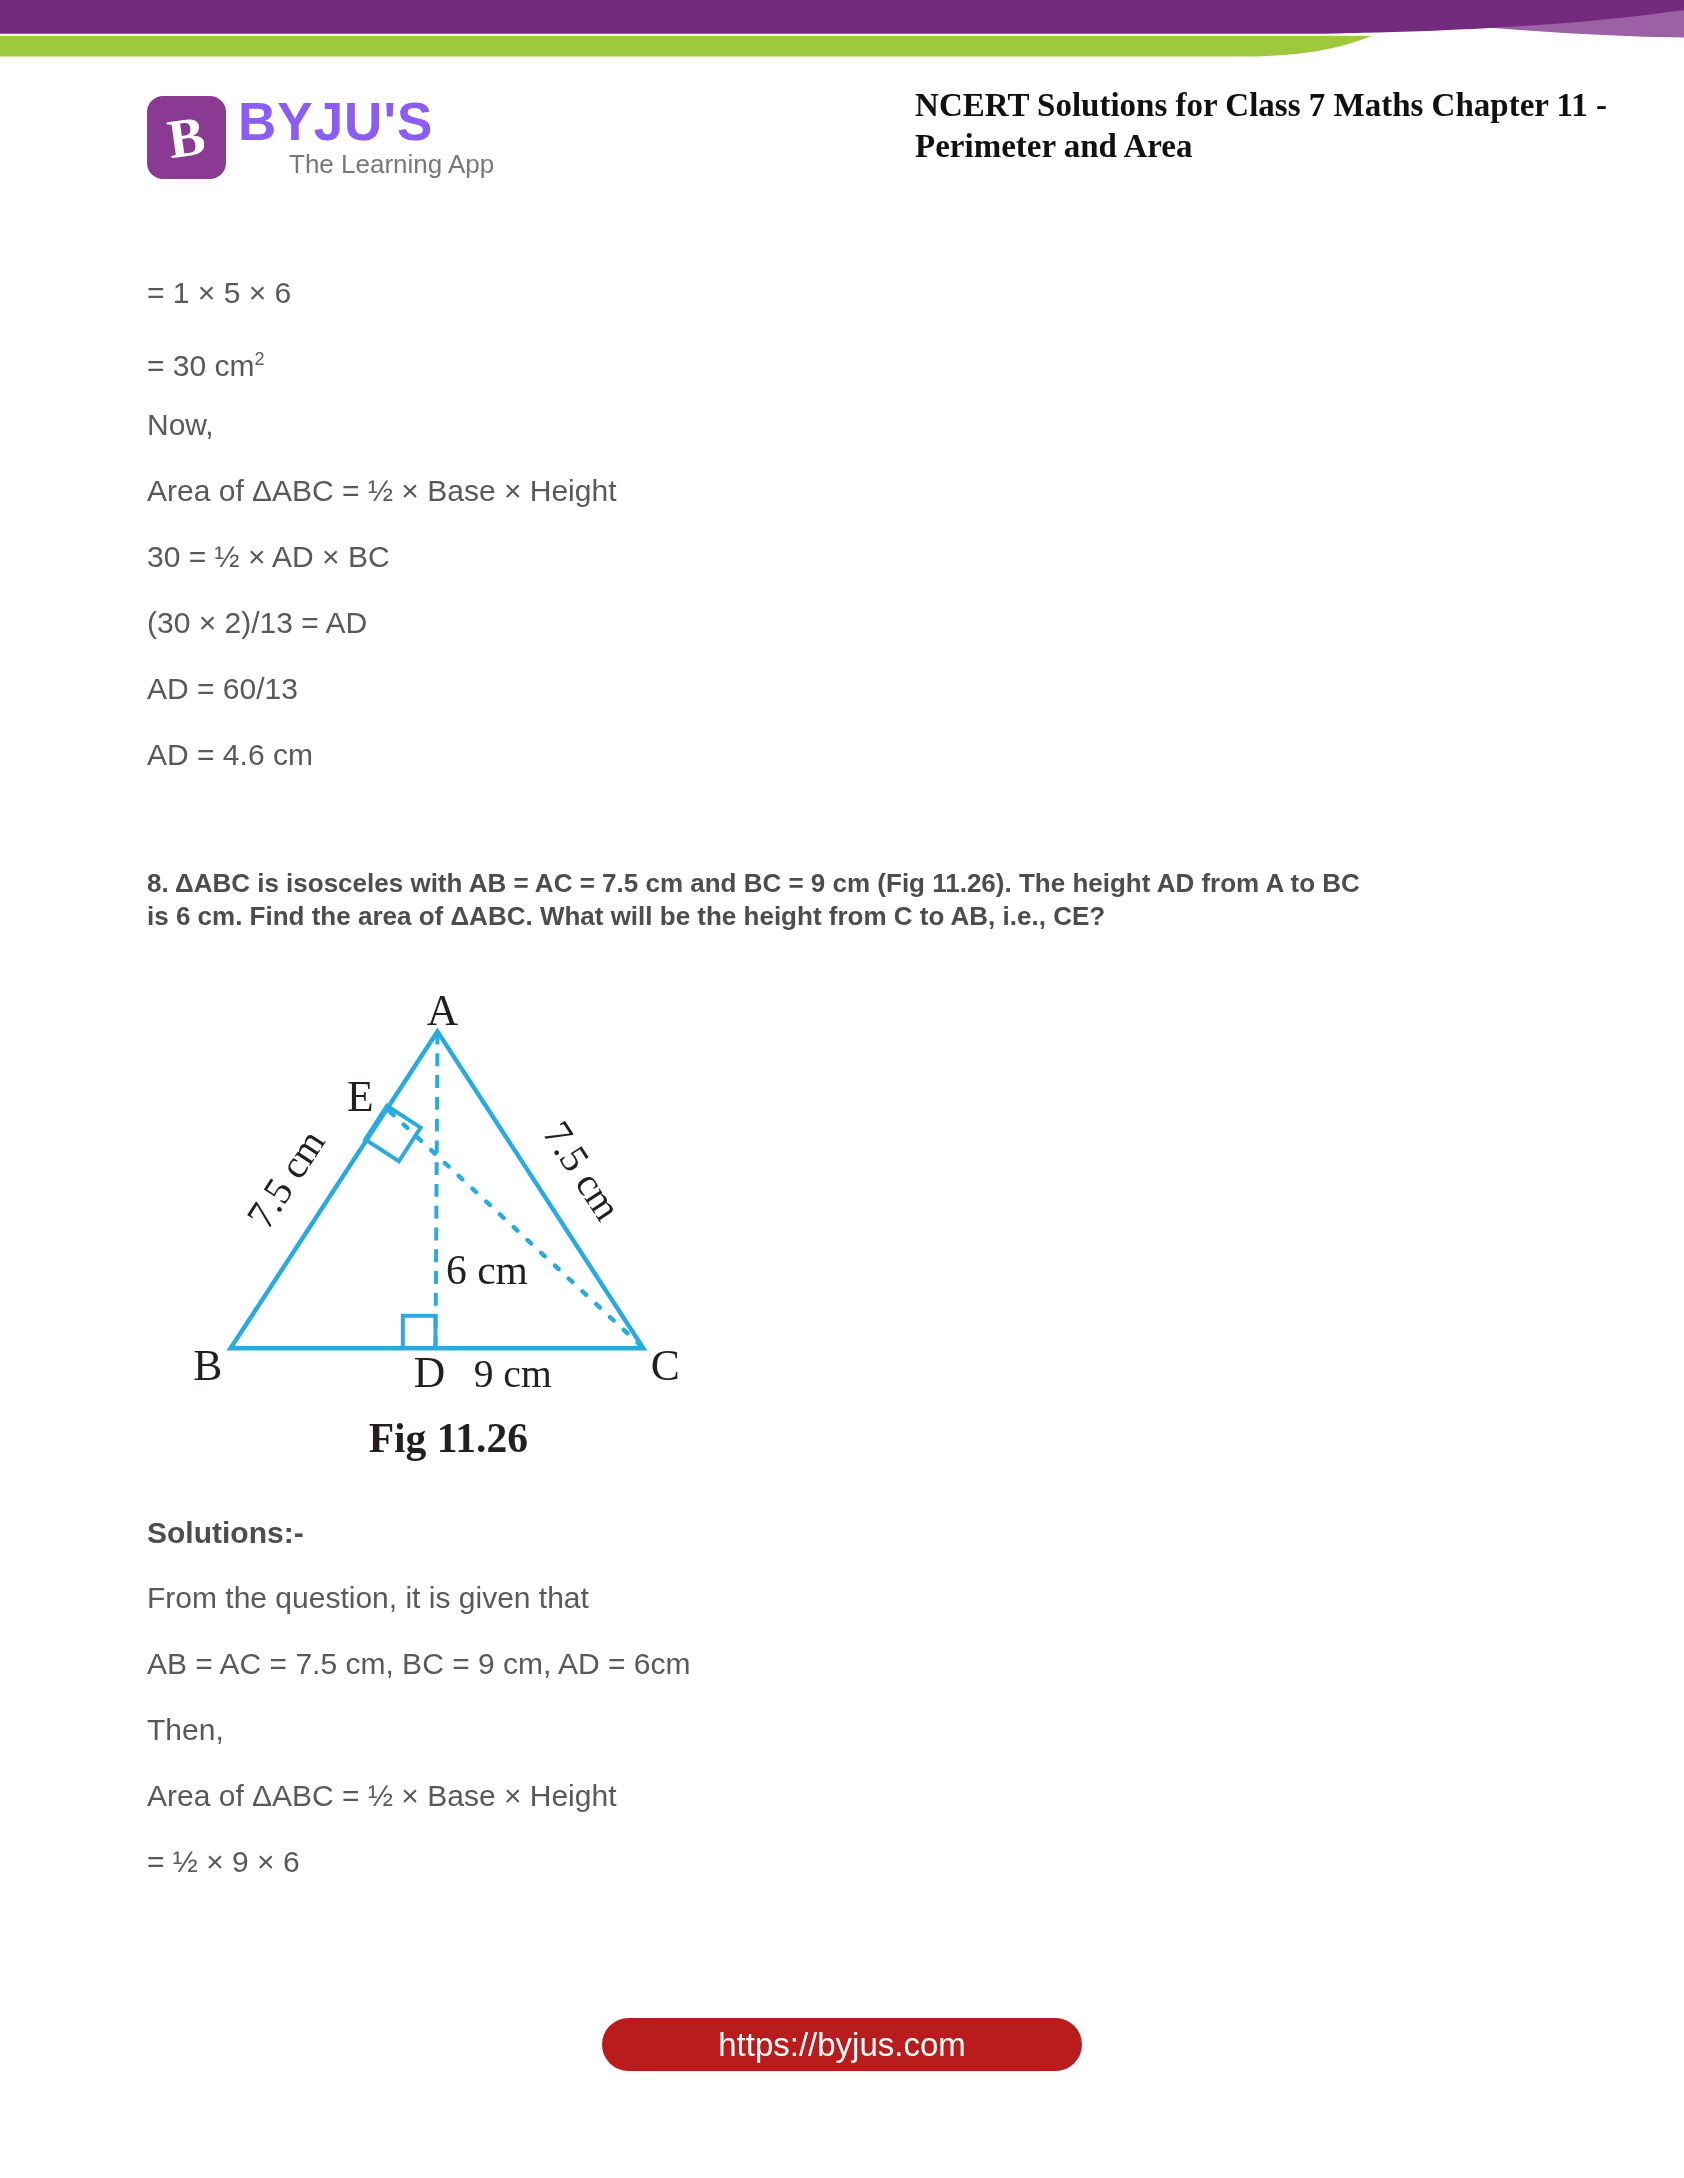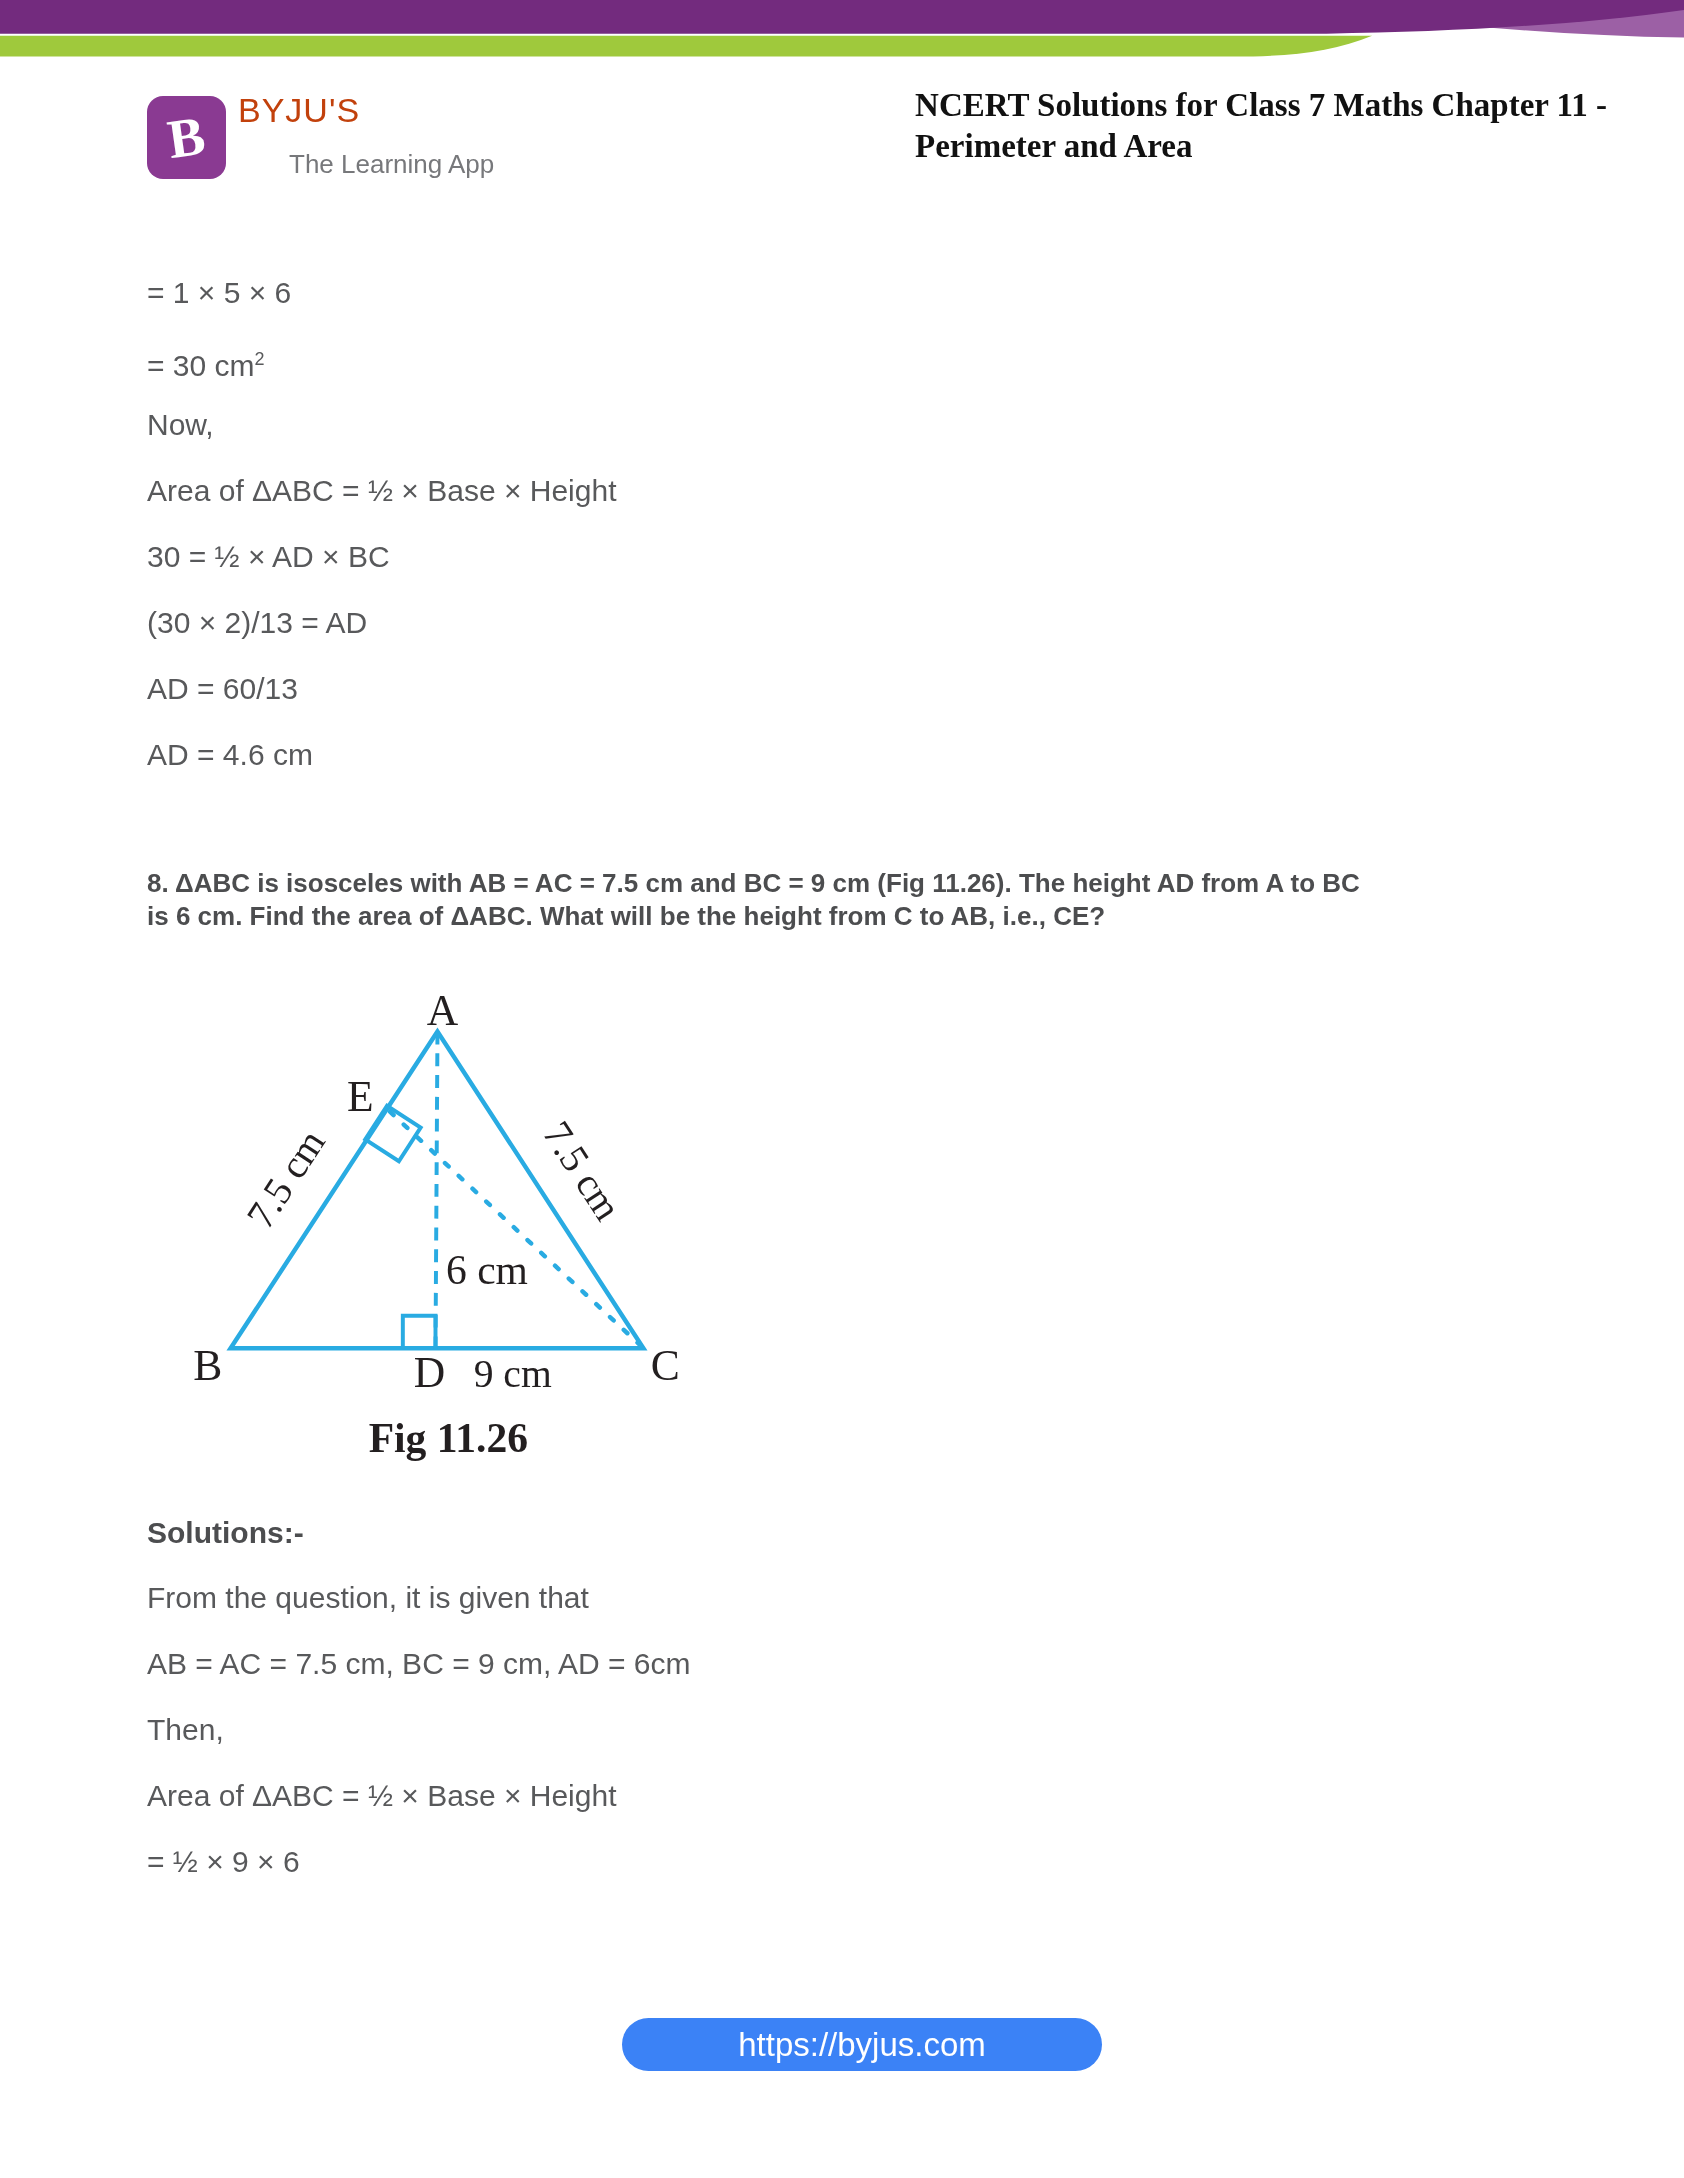--- a/index.html
+++ b/index.html
@@ -12,22 +12,22 @@
   
   .logo-box {
     position:absolute; left:147px; top:96px; width:79px; height:83px;
     background:#8a3a92; border-radius:16px; display:flex; align-items:center; justify-content:center;
   }
   .logo-b {
     color:#ffffff; font-weight:bold; font-size:55px; transform:rotate(-8deg);
     font-family:"Liberation Serif", serif;
   }
   .brand {
-    position:absolute; left:238px; top:91px; font-size:34px; font-weight:normal;
-    color:#c2410c; letter-spacing:1px;
+    position:absolute; left:238px; top:91px; font-size:53px; font-weight:bold;
+    color:#8b5cf6; letter-spacing:1px;
   }
   .tagline { position:absolute; left:241px; top:149px; font-size:26px; color:#77787b;margin-left:48px; }
   
   .doc-title {
     position:absolute; top:85px; right:77px; text-align:left;
     font-family:"Liberation Serif", serif; font-weight:bold; font-size:33px;
     line-height:41px; color:#111111;
   }
   
   .work { position:absolute; left:147px; top:277px; font-size:30px; color:#58595b; }
@@ -38,22 +38,22 @@
     font-size:26px; font-weight:bold; color:#4c4d4f; line-height:33px;
   }
   .solution { position:absolute; left:147px; top:1517px; font-size:30px; color:#58595b; }
   .solution .head { font-weight:bold; color:#4c4d4f; height:65px; line-height:32px; }
   .solution .line { height:66px; line-height:32px; }
   
   .figure { position:absolute; left:168px; top:985px; width:535px; height:495px; }
   .fig-label { font-family:"Liberation Serif", serif; fill:#231f20; }
   
   .footer-pill {
-    position:absolute; left:622px; top:2018px; width:480px; height:53px;
-    background:#3b82f6; border-radius:27px; color:#ffffff; font-size:33px;
+    position:absolute; left:602px; top:2018px; width:480px; height:53px;
+    background:#b91c1c; border-radius:27px; color:#ffffff; font-size:33px;
     display:flex; align-items:center; justify-content:center;
   }
 </style>
 </head>
 <body>
 
 <svg class="banner" viewBox="0 0 1701 100" aria-hidden="true">
   <path d="M1280,0 C1420,22 1560,36 1701,38 L1701,0 Z" fill="#9c60a5"></path>
   <path d="M0,0 L1701,0 L1701,10 C1595,25 1470,32 1340,34 L0,34 Z" fill="#732b7e"></path>
   <path d="M0,36 L1386,36 C1352,50 1312,56 1266,57 L0,57 Z" fill="#9fc93c"></path>

